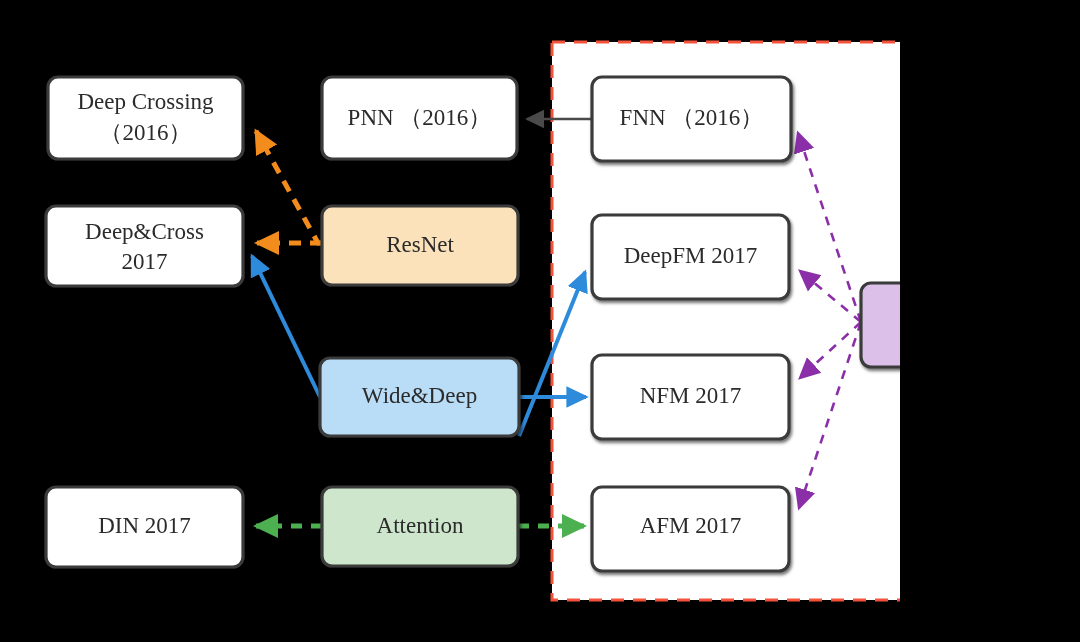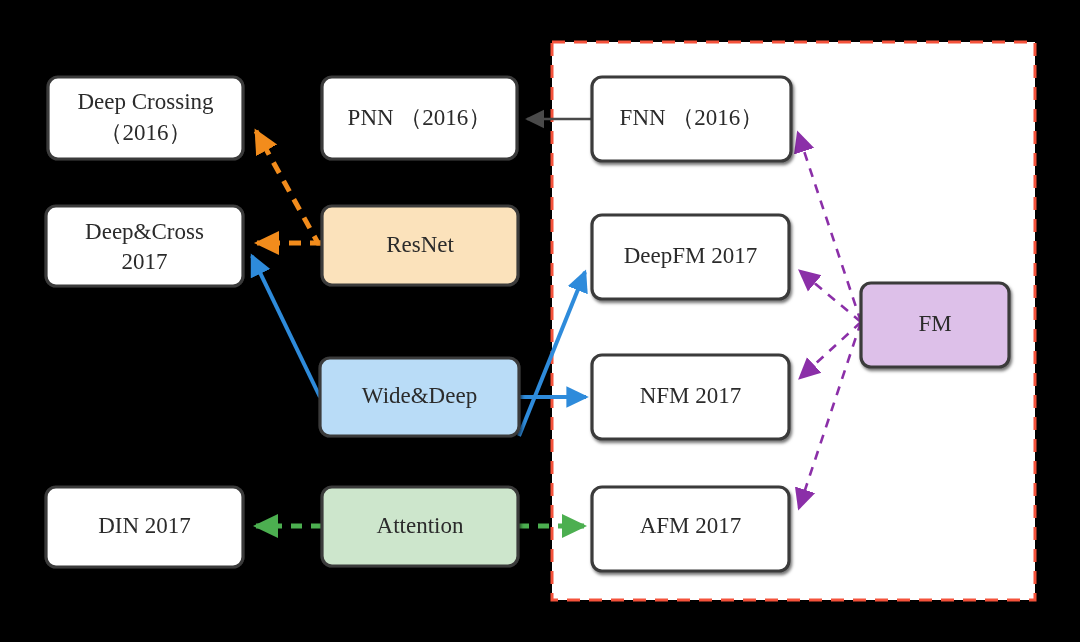--- a/index.html
+++ b/index.html
@@ -41,21 +41,21 @@
     stroke-width: 3;
     stroke-dasharray: 13 9;
   }
   .edge {
     fill: none;
   }
 </style>
 </head>
 <body>
 
-<div id="canvas" style="width: 1080px; height: 642px; background: rgb(0, 0, 0);">
+<div id="canvas" style="width: 900px; height: 642px; background: rgb(0, 0, 0);">
   <svg id="diagram-svg" viewBox="0 0 1080 642">
 
     <defs>
       <marker id="ah-gray" markerWidth="9" markerHeight="9" refX="7.2" refY="4.5" orient="auto" markerUnits="strokeWidth">
         <path d="M0,0.6 L8,4.5 L0,8.4 Z" fill="#4A4A4A"></path>
       </marker>
       <marker id="ah-orange" markerWidth="5.4" markerHeight="5.4" refX="4.4" refY="2.7" orient="auto" markerUnits="strokeWidth">
         <path d="M0,0.3 L5,2.7 L0,5.1 Z" fill="#F28C1C"></path>
       </marker>
       <marker id="ah-blue" markerWidth="6" markerHeight="6" refX="4.9" refY="3" orient="auto" markerUnits="strokeWidth">

